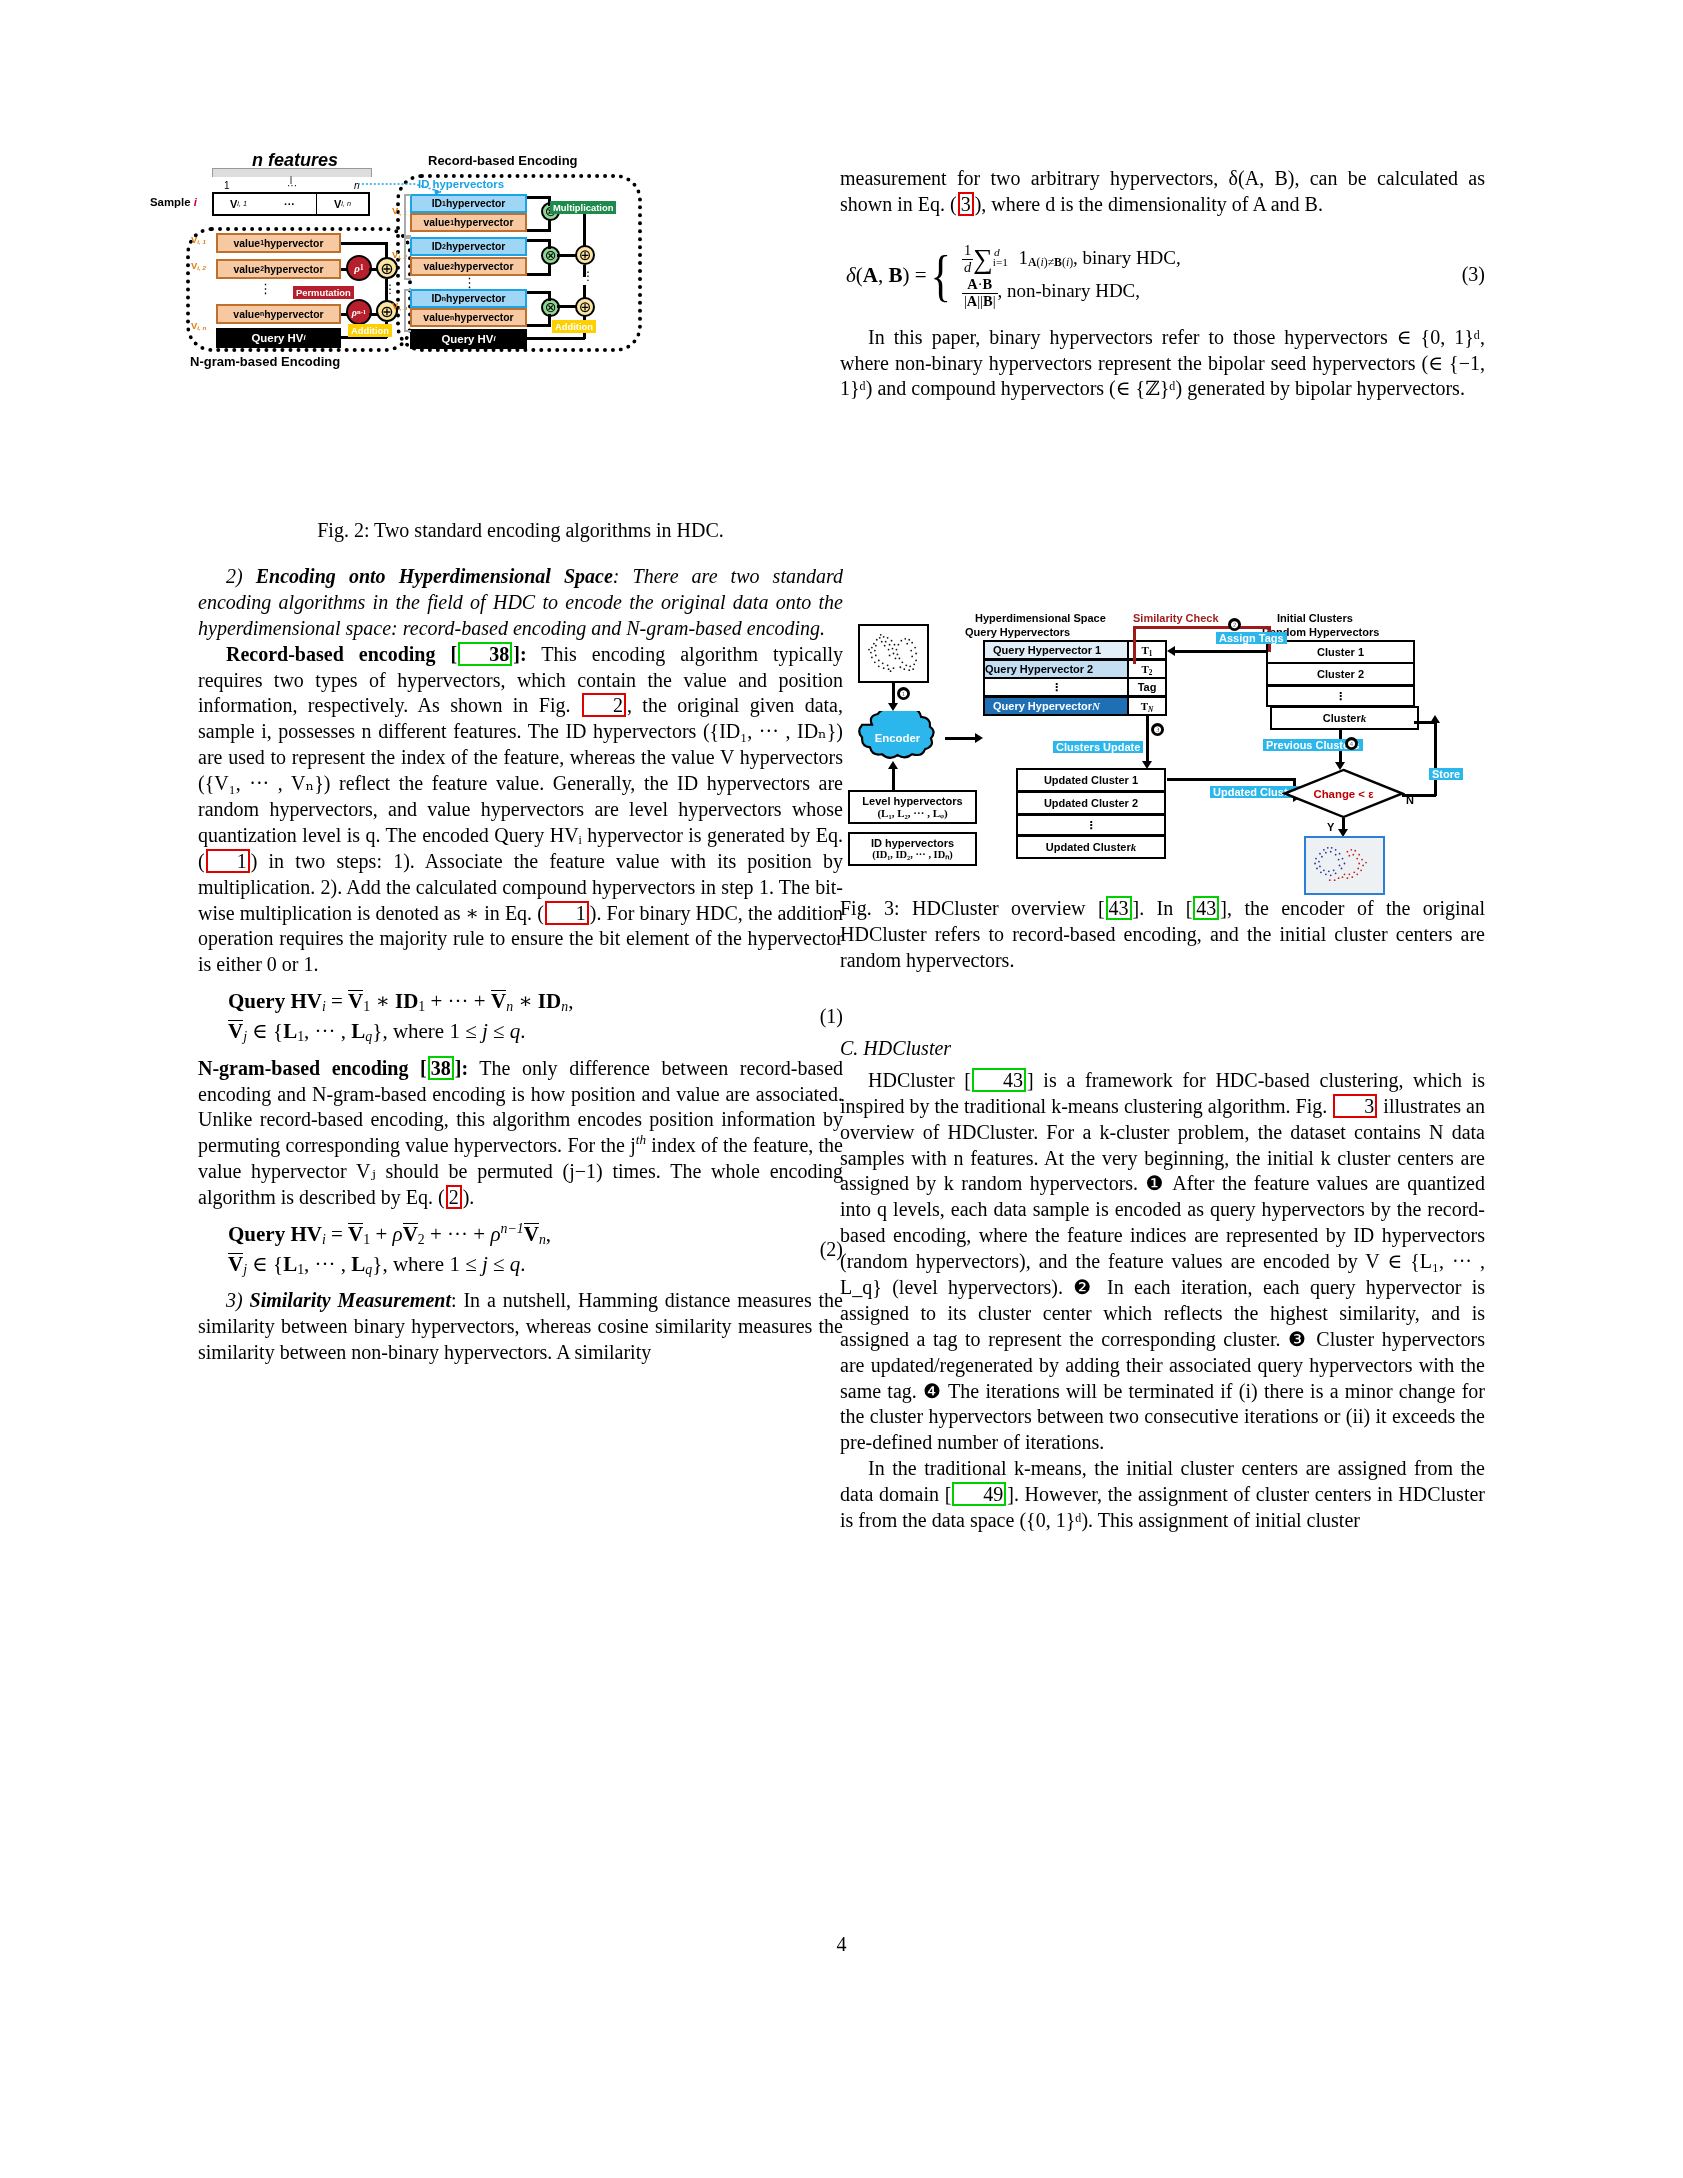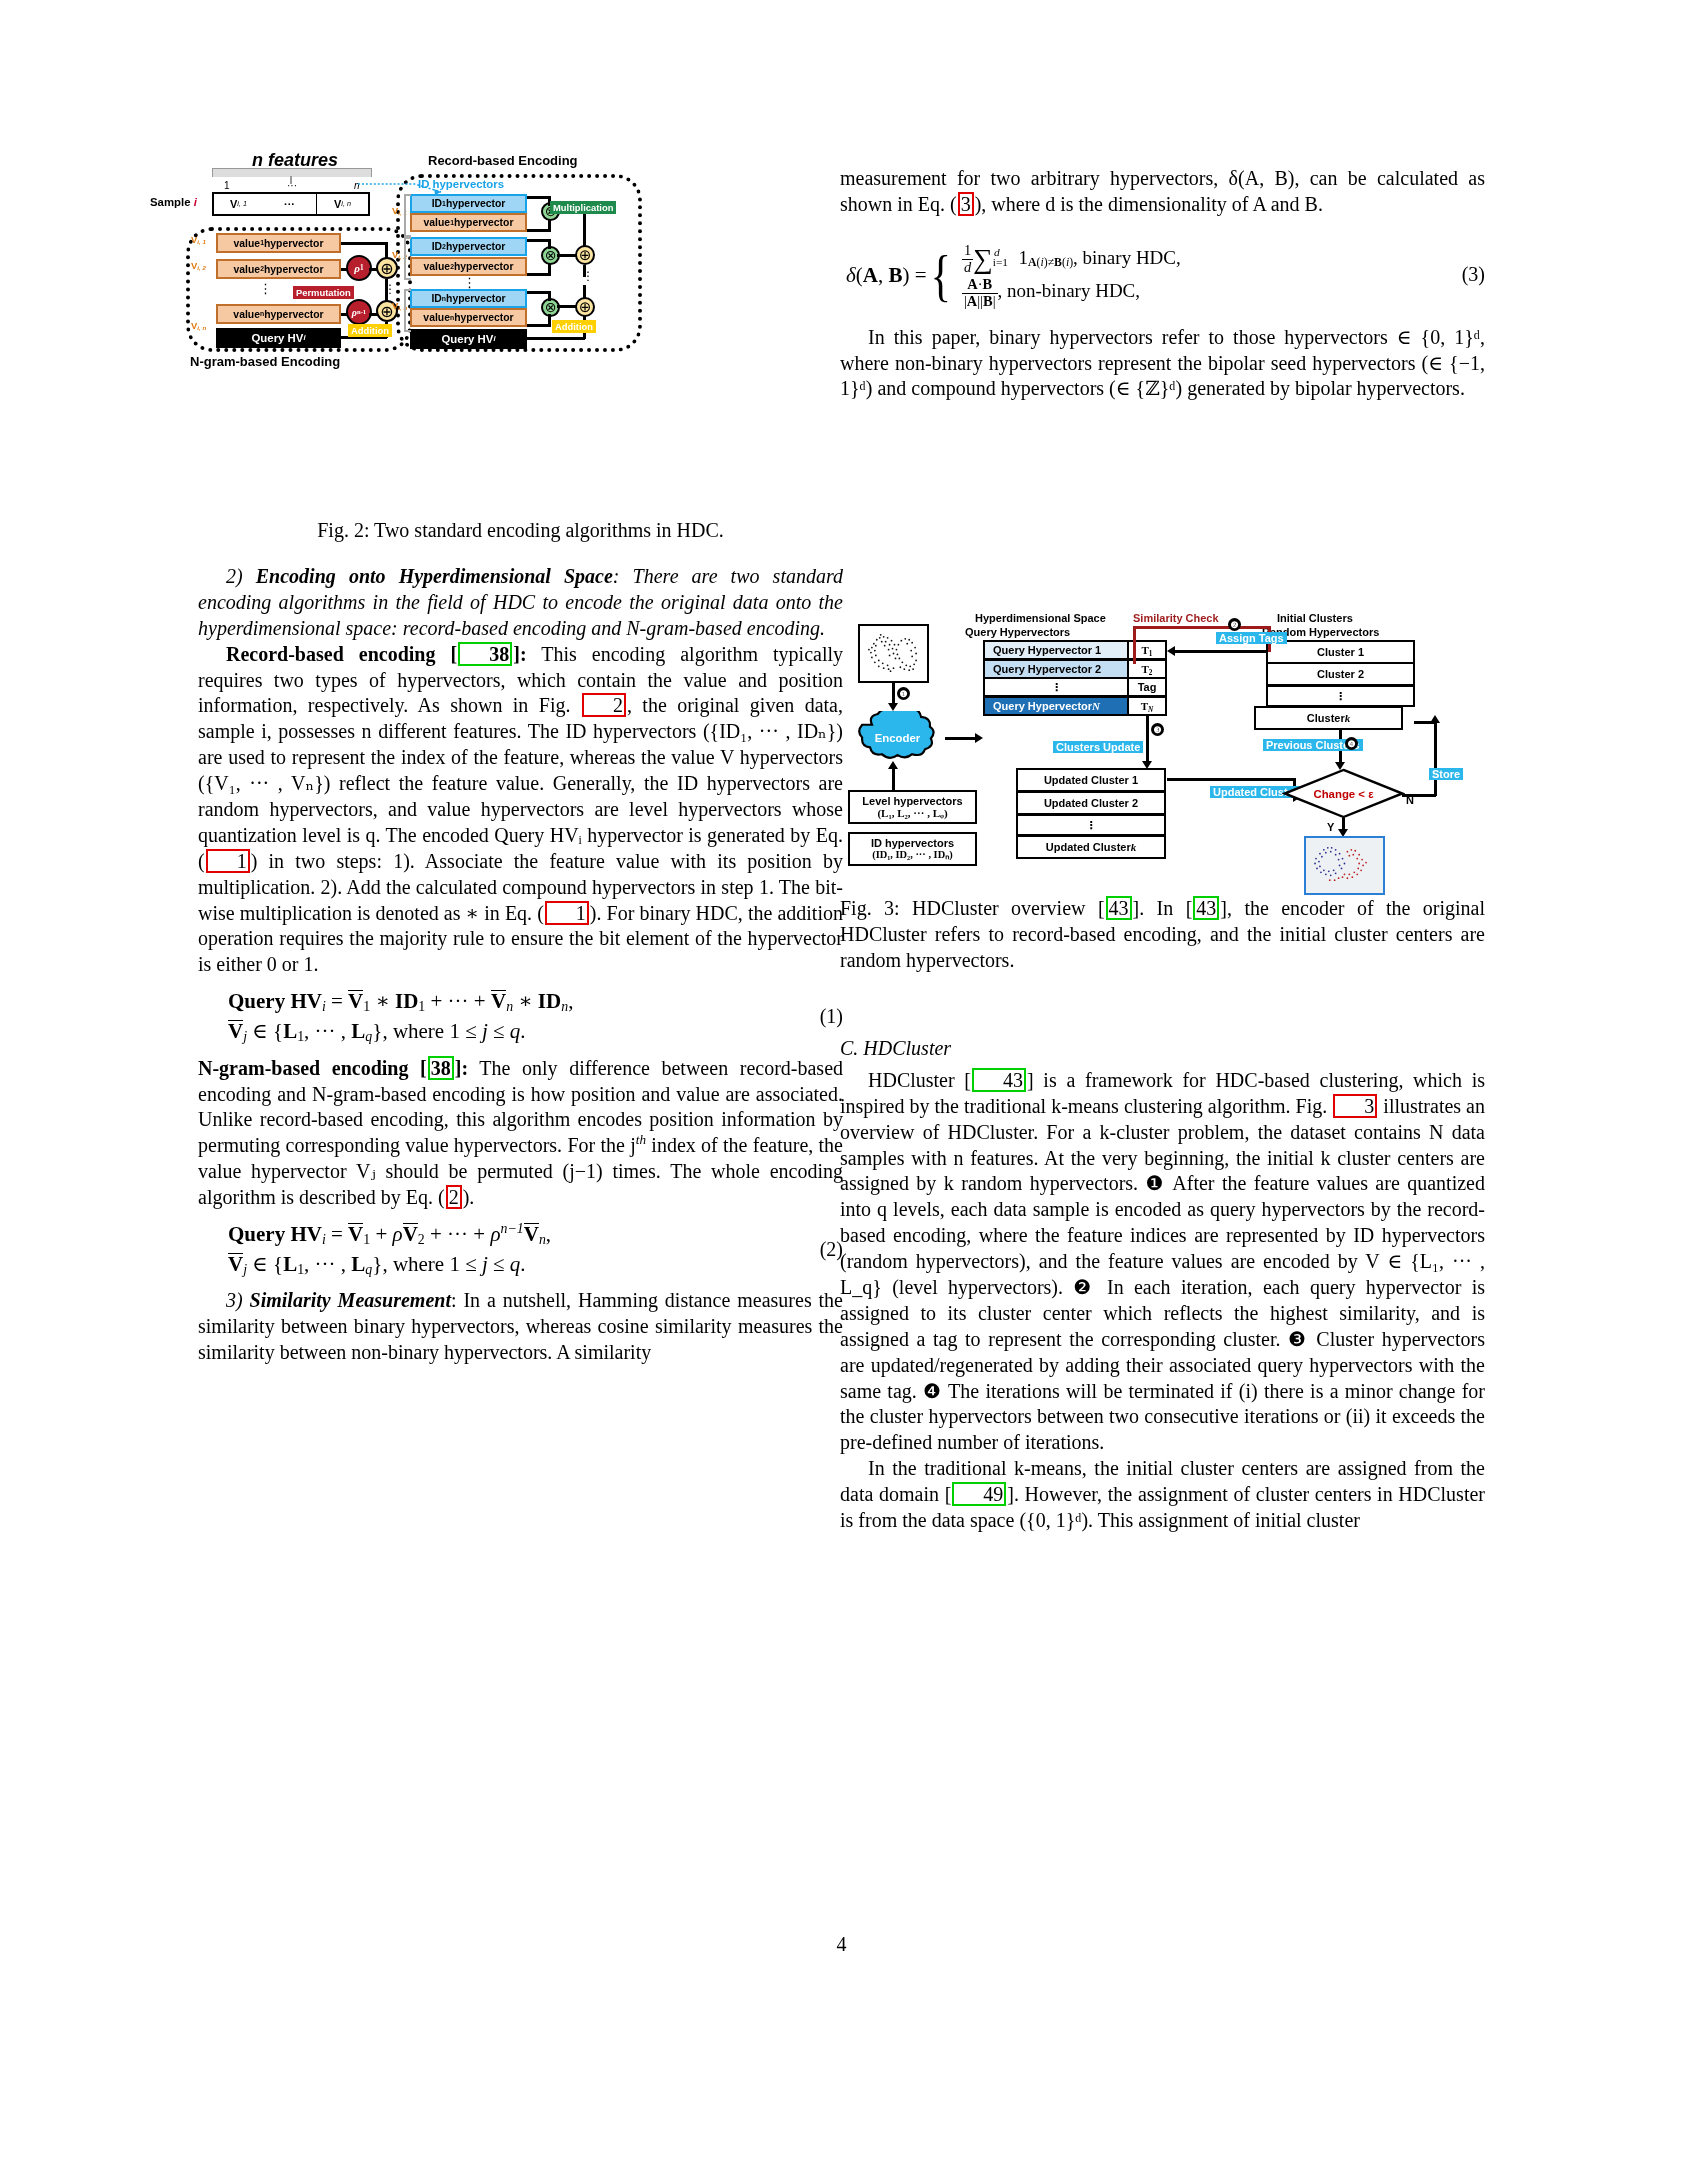--- a/index.html
+++ b/index.html
@@ -395,37 +395,37 @@
   </div>
 
   <div class="ln" style="left:99px;top:125px;width:34px;height:2.5px;"></div>
   <div class="arrowrt" style="left:129px;top:121px;"></div>
 
   <div class="f3box qh1" style="left:137px;top:28px;width:147px;height:20px;justify-content:flex-start;padding-left:8px;">Query Hypervector 1</div>
   <div class="f3box" style="left:281px;top:28px;width:40px;height:20px;">
     <span class="f3serif">T<sub>1</sub></span>
       </div>
 
-  <div class="f3box qh2" style="left:137px;top:47px;width:147px;height:20px;justify-content:flex-start;padding-left:8px;">Query Hypervector 2</div>
+  <div class="f3box qh2" style="left:137px;top:47px;width:147px;height:20px;justify-content:flex-start;">Query Hypervector 2</div>
   <div class="f3box" style="left:281px;top:47px;width:40px;height:20px;">
     <span class="f3serif">T<sub>2</sub></span>
       </div>
 
   <div class="f3box" style="left:137px;top:65px;width:147px;height:20px;">⋮</div>
   <div class="f3box" style="left:281px;top:65px;width:40px;height:20px;">Tag</div>
 
   <div class="f3box qhN" style="left:137px;top:84px;width:147px;height:20px;justify-content:flex-start;padding-left:8px;">Query Hypervector <span class="mi" style="font-style:italic;">N</span></div>
   <div class="f3box" style="left:281px;top:84px;width:40px;height:20px;">
     <span class="f3serif">T<sub><span style="font-style:italic;">N</span></sub></span>
       </div>
 
   <div class="f3box" style="left:420px;top:28px;width:149px;height:24px;">Cluster 1</div>
   <div class="f3box" style="left:420px;top:50px;width:149px;height:24px;">Cluster 2</div>
   <div class="f3box" style="left:420px;top:73px;width:149px;height:22px;">⋮</div>
-  <div class="f3box" style="left:408px;top:94px;width:149px;height:24px;justify-content:center;">Cluster <span class="mi" style="font-style:italic;">k</span></div>
+  <div class="f3box" style="left:424px;top:94px;width:149px;height:24px;justify-content:center;">Cluster <span class="mi" style="font-style:italic;">k</span></div>
 
   <div class="redln" style="left:287px;top:14px;width:2.5px;height:38px;"></div>
   <div class="redln" style="left:287px;top:14px;width:137px;height:2.5px;"></div>
   <div class="redln" style="left:422px;top:14px;width:2.5px;height:26px;"></div>
 
   <div class="ln" style="left:327px;top:38px;width:95px;height:2.5px;"></div>
   <div class="arrowlf" style="left:321px;top:34px;"></div>
   <div class="f3t hl" style="left:341px;top:20px;">Assign Tags</div>
   <div class="bnum-t" style="left:382px;top:6px;">❷</div>
 

